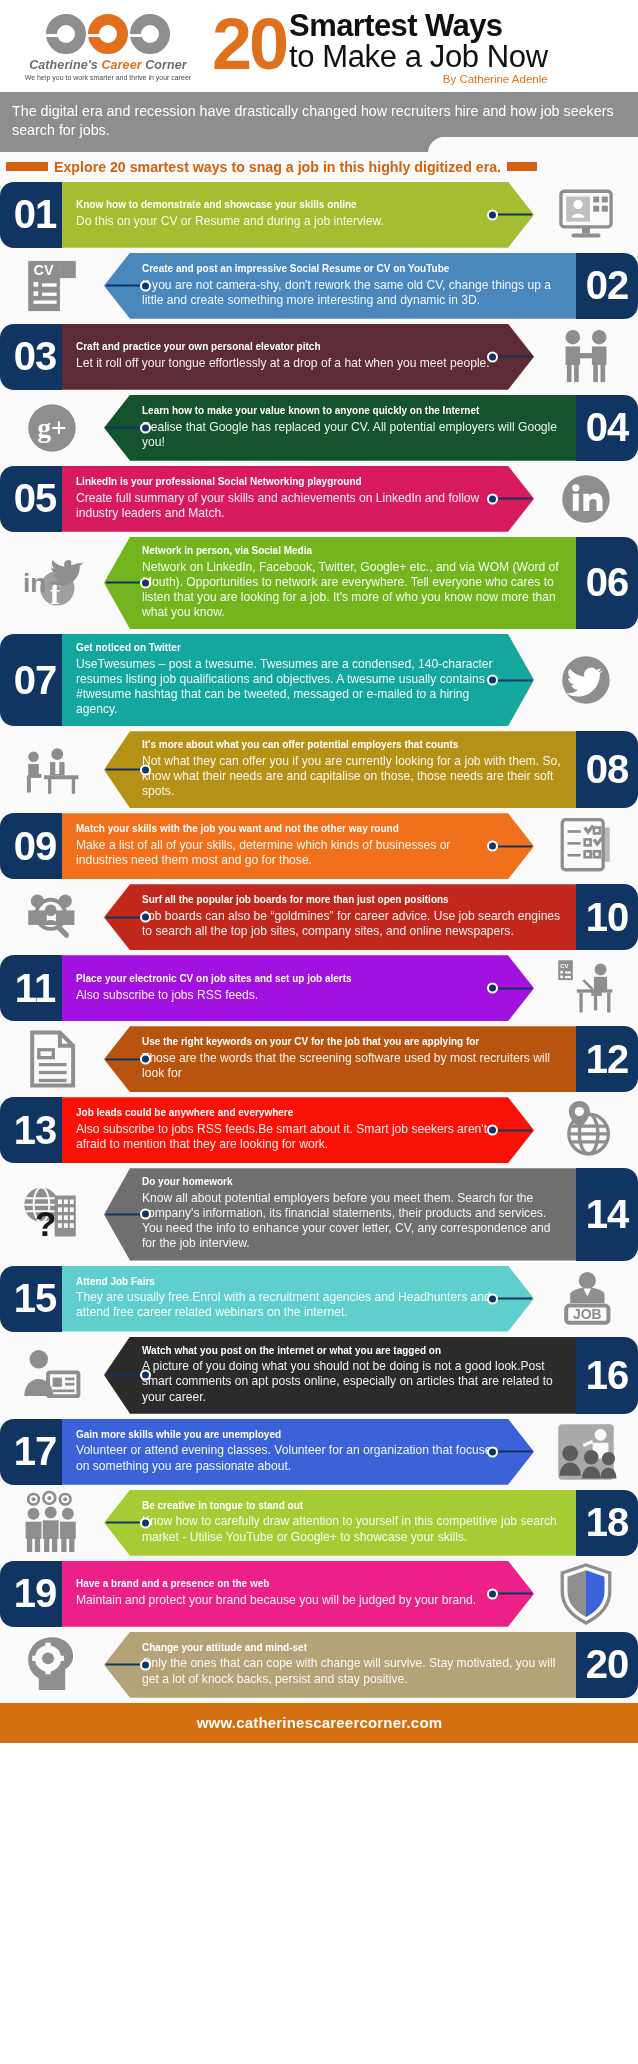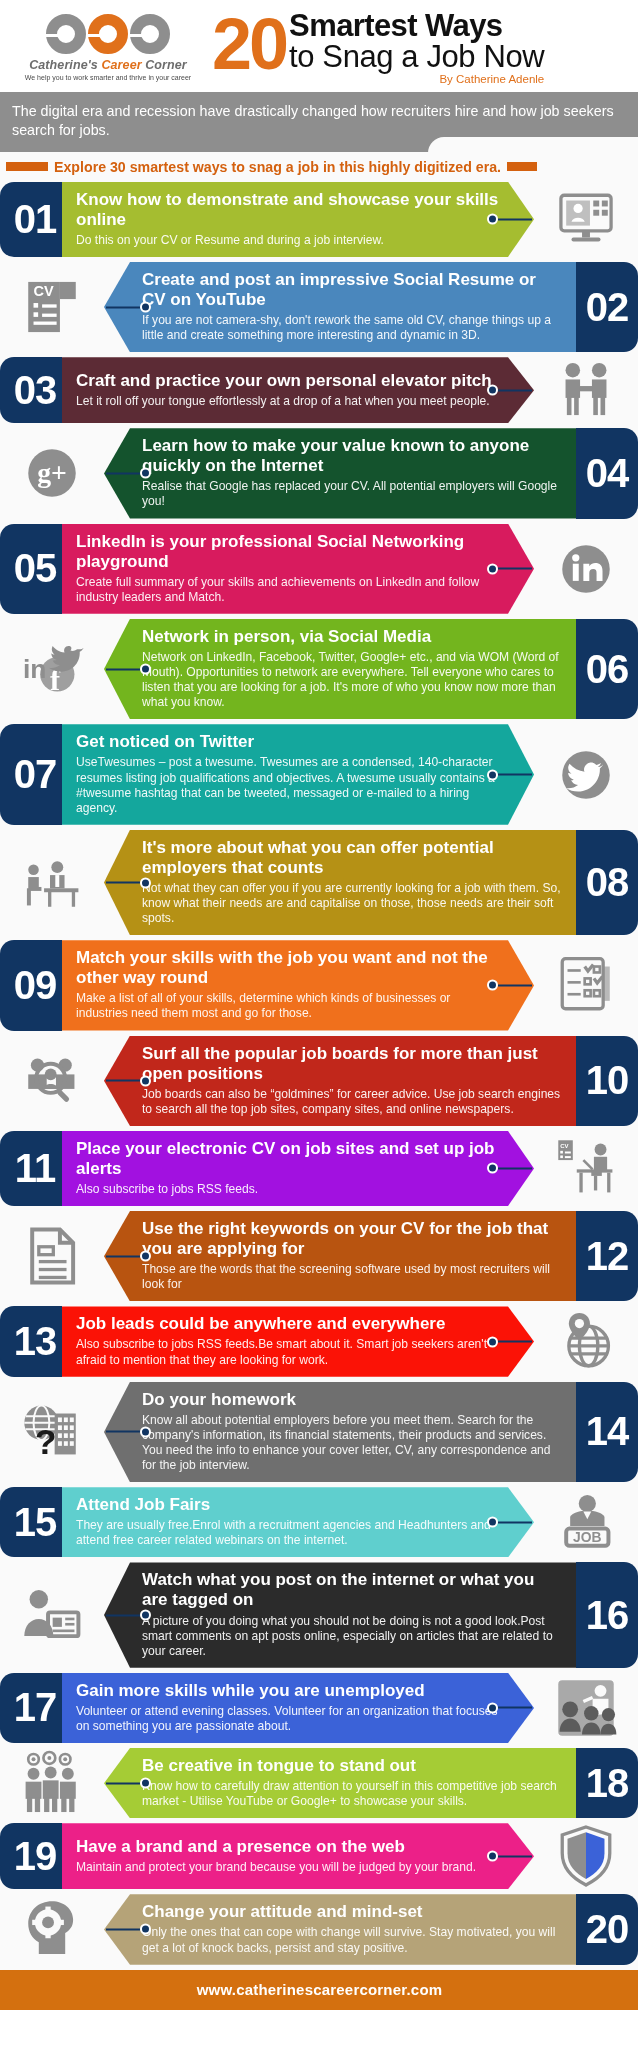--- a/index.html
+++ b/index.html
@@ -51,21 +51,21 @@
     font-size: 40px; font-weight: bold; letter-spacing: -1px;
   }
   .row-left  .numplate { border-top-left-radius: 14px;  border-bottom-left-radius: 14px; padding-left: 8px; }
   .row-right .numplate { border-top-right-radius: 14px; border-bottom-right-radius: 14px; }
 
   
   .banner { flex: 1; padding: 8px 34px 9px 14px; color: #ffffff; min-height: 62px;
             display: flex; flex-direction: column; justify-content: center; position: relative; }
   .row-left  .banner { clip-path: polygon(0 0, calc(100% - 26px) 0, 100% 50%, calc(100% - 26px) 100%, 0 100%); }
   .row-right .banner { clip-path: polygon(26px 0, 100% 0, 100% 100%, 26px 100%, 0 50%); padding: 8px 14px 9px 38px; }
-  .b-title { font-size: 17px; font-weight: bold; line-height: 1.18; }
+  .b-title { font-size: 10px; font-weight: bold; line-height: 1.18; }
   .b-desc  { font-size: 12.1px; line-height: 1.25; margin-top: 3px; color: rgba(255,255,255,.93); }
 
   
   .connector { position: absolute; top: 50%; transform: translateY(-50%); display: flex; align-items: center; z-index: 5; pointer-events: none; }
   .dot { width: 11px; height: 11px; border-radius: 50%; background: #113562; border: 2.5px solid #ffffff; flex: 0 0 auto; }
   .line { height: 2px; background: #113562; }
   .conn-left  { right: 106px; }
   .conn-right { left: 106px; }
   .conn-left .line  { width: 34px; }
   .conn-right .line { width: 34px; }
@@ -90,34 +90,34 @@
         <div class="ring"></div>
       </div>
       <div class="logo-name"><span>Catherine's </span><span class="acc">Career</span><span> Corner</span></div>
       <div class="logo-tag">We help you to work smarter and thrive in your career</div>
     </div>
 
     <div class="title-wrap">
       <div class="big20">20</div>
       <div class="title-lines">
         <div class="t1">Smartest Ways</div>
-        <div class="t2">to Snag a Job Now</div>
+        <div class="t2">to Make a Job Now</div>
         <div class="byline">By Catherine Adenle</div>
       </div>
     </div>
   </div>
 
   <div class="intro">
     <span>The digital era and recession have drastically changed how recruiters hire and how job seekers search for jobs.</span>
     <div class="intro-notch"></div>
   </div>
 
   <div class="explore">
     <div class="dashbar"></div>
-    <div class="explore-text">Explore 30 smartest ways to snag a job in this highly digitized era.</div>
+    <div class="explore-text">Explore 20 smartest ways to snag a job in this highly digitized era.</div>
     <div class="dashbar r"></div>
   </div>
 
   <div id="rows">
       <div class="row row-left">
         <div class="numplate">
           <span>01</span>
         </div>
         <div class="banner" style="background:#a5bd30">
           <div class="b-title">Know how to demonstrate and showcase your skills online</div>

